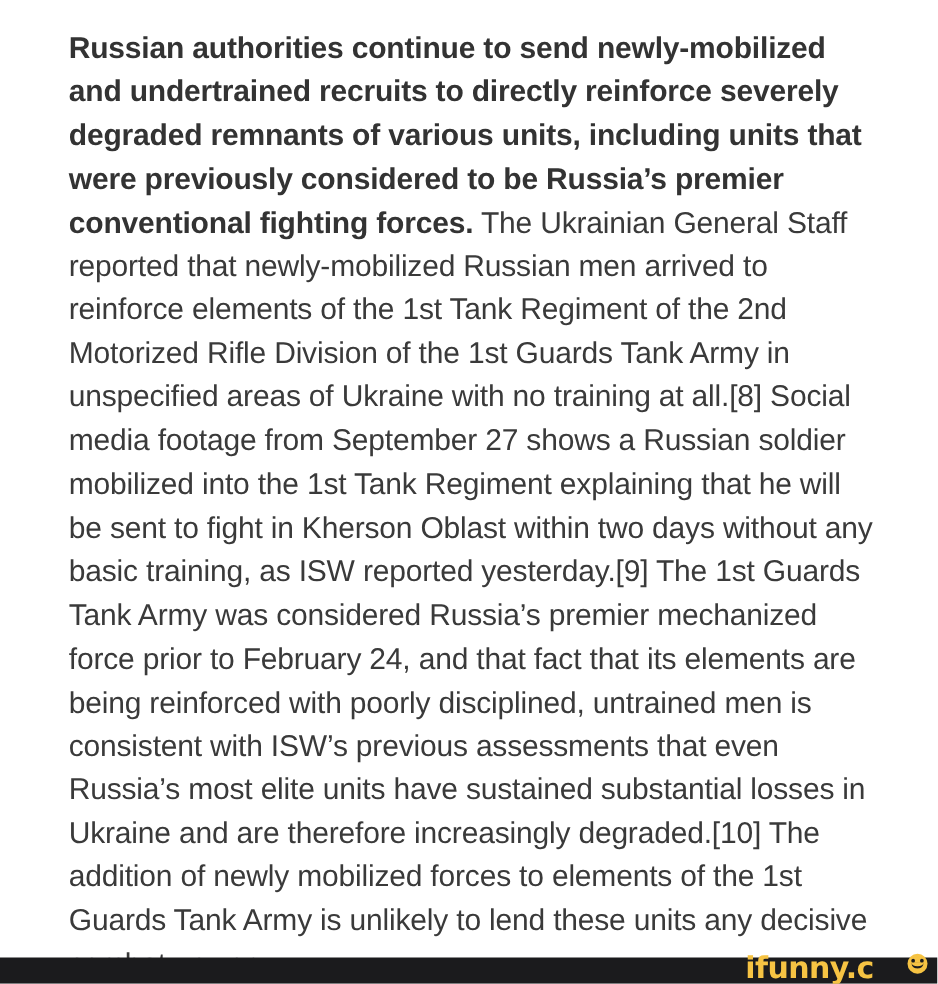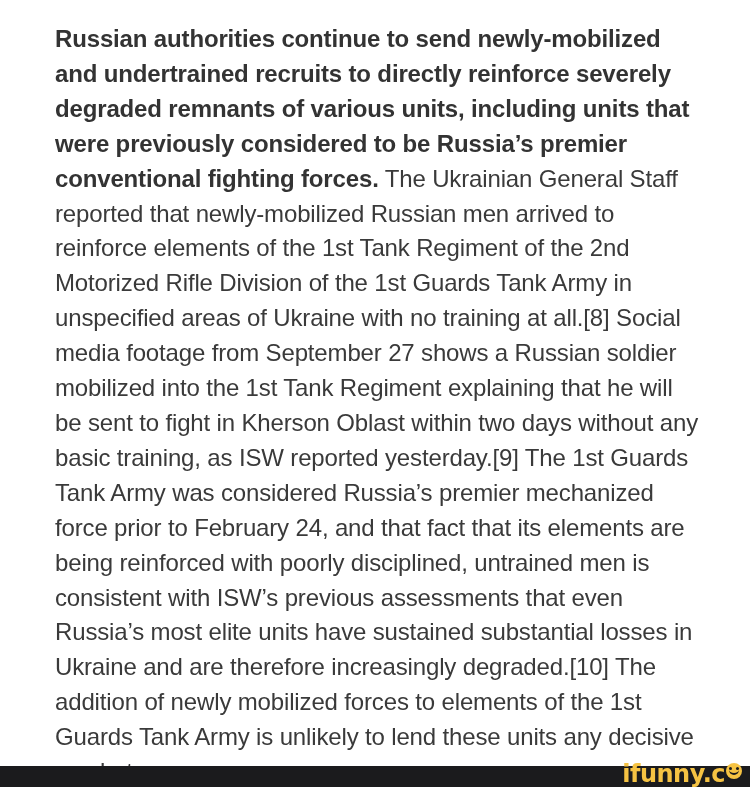--- a/index.html
+++ b/index.html
@@ -45,20 +45,21 @@
       top: 757px;
       height: 30px;
       display: flex;
       align-items: flex-end;
       font-family: "DejaVu Sans", sans-serif;
       font-weight: bold;
       font-size: 24px;
       line-height: 26px;
       color: #f6c343;
       letter-spacing: -0.5px;
+      gap: 26px;
     }
     .smiley {
       display: inline-block;
       width: 16px;
       height: 16px;
       border-radius: 50%;
       background: #f6c343;
       position: relative;
       margin-left: 1px;
       margin-bottom: 8px;

